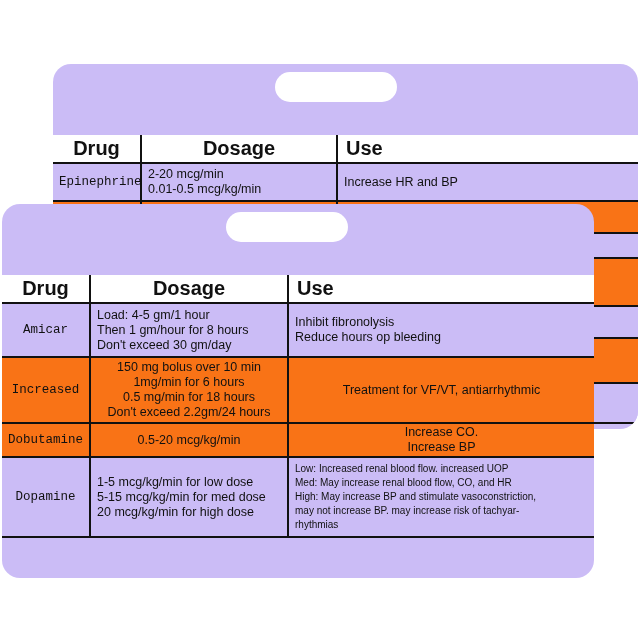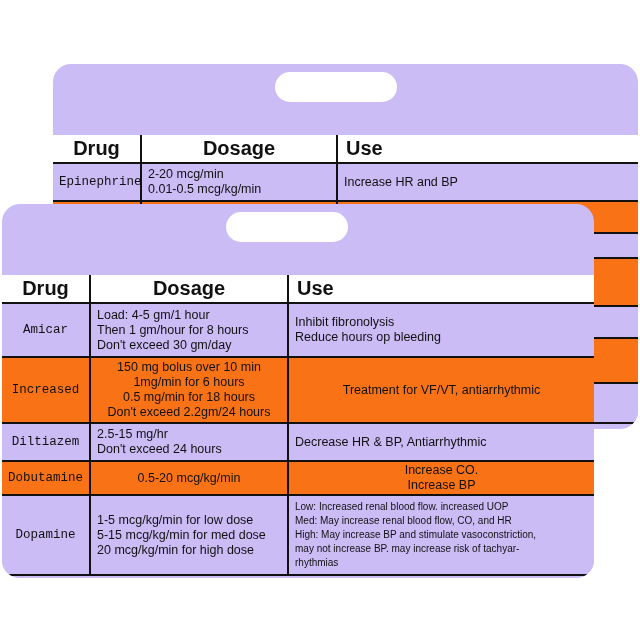--- a/index.html
+++ b/index.html
@@ -138,30 +138,20 @@
         <td>
           <span class="line">150 mg bolus over 10 min</span>
           <span class="line">1mg/min for 6 hours</span>
           <span class="line">0.5 mg/min for 18 hours</span>
           <span class="line">Don't exceed 2.2gm/24 hours</span>
         </td>
         <td>
           <span class="line">Treatment for VF/VT, antiarrhythmic</span>
         </td>
       </tr>
-      <tr class="lav" style="height:38px">
-        <td class="drug">Diltiazem</td>
-        <td>
-          <span class="line">2.5-15 mg/hr</span>
-          <span class="line">Don't exceed 24 hours</span>
-        </td>
-        <td>
-          <span class="line">Decrease HR &amp; BP, Antiarrhythmic</span>
-        </td>
-      </tr>
       <tr class="wht" style="height:34px">
         <td class="drug">Dobutamine</td>
         <td>
           <span class="line">0.5-20 mcg/kg/min</span>
         </td>
         <td>
           <span class="line">Increase CO.</span>
           <span class="line">Increase BP</span>
         </td>
       </tr>

